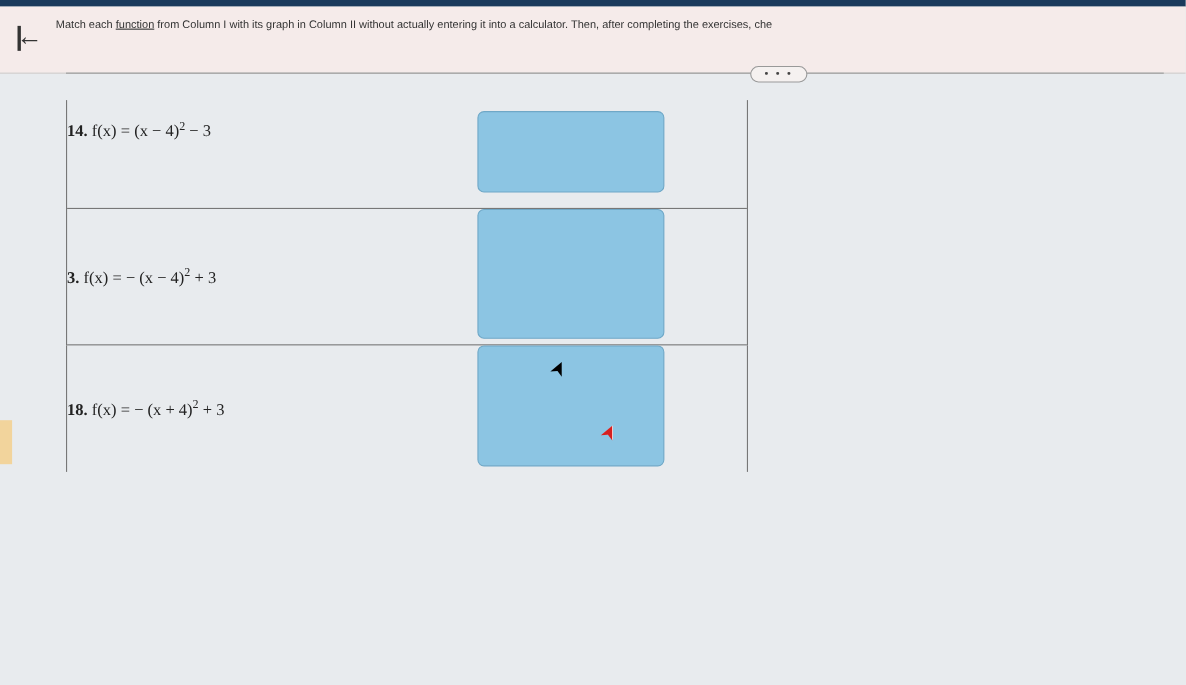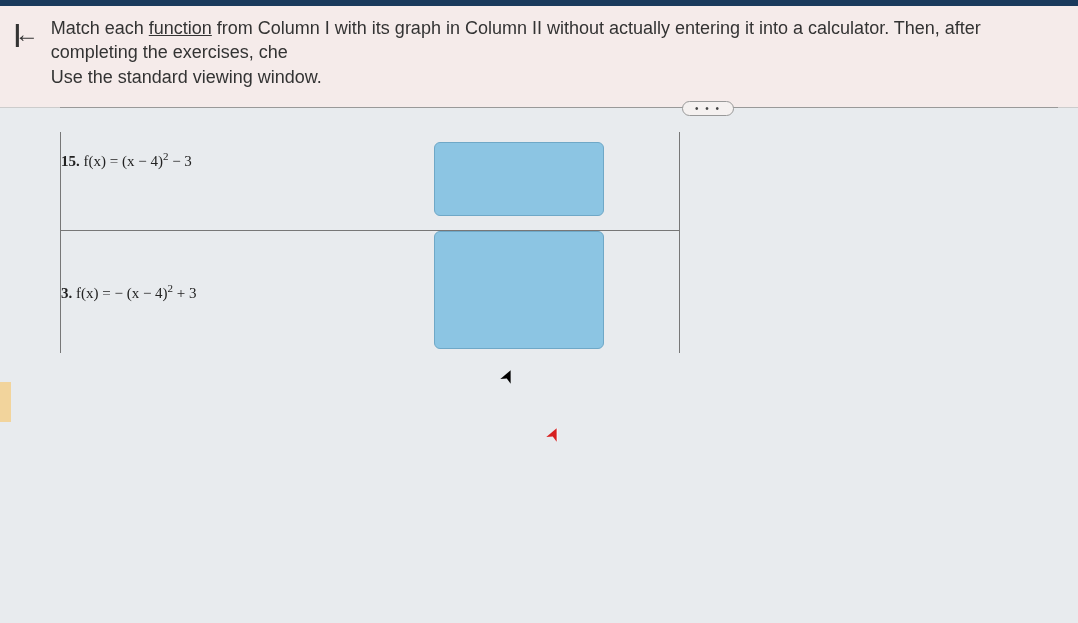--- a/index.html
+++ b/index.html
@@ -31,21 +31,21 @@
     }
     .back-arrow {
       font-size: 24px;
       font-weight: bold;
       color: #333;
       cursor: pointer;
       margin-top: 4px;
       letter-spacing: -6px;
     }
     .instructions {
-      font-size: 18px;
+      font-size: 10px;
       color: #333;
       line-height: 1.35;
       flex: 1;
     }
     .underline {
       text-decoration: underline;
     }
     .divider-line {
       position: absolute;
       bottom: -1px;
@@ -158,47 +158,55 @@
   </style>
 </head>
 <body>
 
 <div class="top-bar"></div>
 
 <div class="header-section">
   <div class="back-arrow">|←</div>
   <div class="instructions">
     <span>Match each </span><span class="underline">function</span><span> from Column I with its graph in Column II without actually entering it into a calculator. Then, after completing the exercises, che</span><br>
-    <span>Use the standard viewing window.</span>
   </div>
   <div class="divider-line"></div>
   <div class="ellipsis-badge">• • •</div>
 </div>
 
 <div class="side-tab"></div>
 
 <div class="content-wrap">
   <table class="question-table">
     <tbody>
         <tr>
       <td class="func-cell row1">
-        <span class="qnum">15.</span>
+        <span class="qnum">14.</span>
         <span>f(x) = (x − 4)<sup>2</sup> − 3</span>
       </td>
       <td class="graph-cell">
         <div class="graph-box wide"></div>
       </td>
     </tr>
     <tr>
       <td class="func-cell">
         <span class="qnum">3.</span>
         <span>f(x) = − (x − 4)<sup>2</sup> + 3</span>
       </td>
       <td class="graph-cell">
         <div class="graph-box big"></div>
       </td>
     </tr>
+    <tr>
+      <td class="func-cell">
+        <span class="qnum">18.</span>
+        <span>f(x) = − (x + 4)<sup>2</sup> + 3</span>
+      </td>
+      <td class="graph-cell">
+        <div class="graph-box med"></div>
+      </td>
+    </tr>
   </tbody>
     </table>
 
   <div class="cursor-black" style="transform: rotate(-65deg);">➤</div>
   <div class="cursor-red" style="transform: rotate(-65deg);">➤</div>
 </div>
 
 </body></html>

